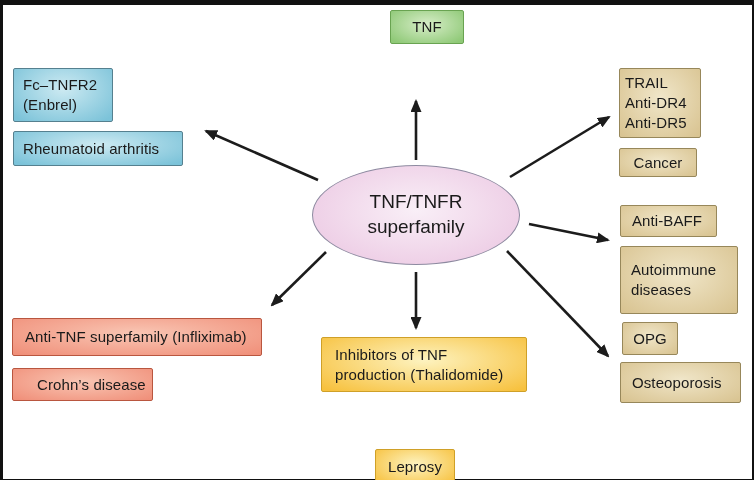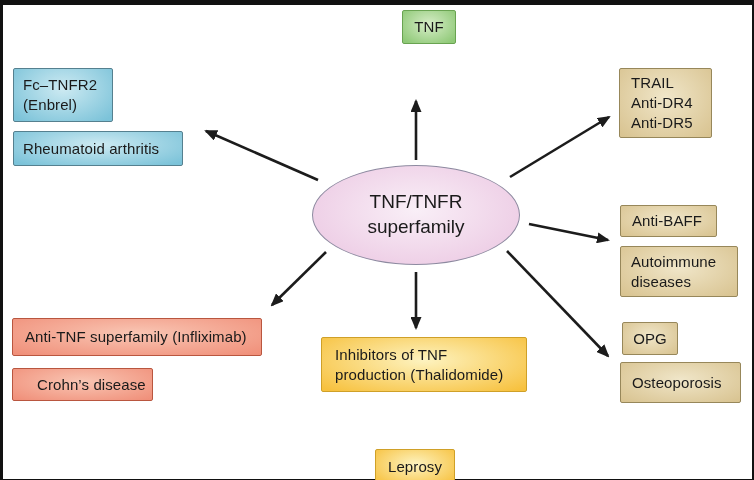--- a/index.html
+++ b/index.html
@@ -35,28 +35,28 @@
   }
   .salmon{
     background:radial-gradient(ellipse at 50% 40%, var(--salmon_light) 0%, var(--salmon_fill) 95%);
     border-color:var(--salmon_border);
   }
   .yellow{
     background:radial-gradient(ellipse at 50% 42%, var(--yellow_light) 0%, var(--yellow_fill) 95%);
     border-color:var(--yellow_border);
   }
   
-  #tnf        {left:402px;top:10px; width:54px; height:34px;}
+  #tnf        {left:390px;top:10px; width:74px; height:34px;}
   #melanoma   {left:366px;top:54px; width:99px; height:33px;}
   #fc-tnfr2   {left:13px; top:68px; width:100px;height:54px;padding-left:9px;}
   #rheumatoid {left:13px; top:131px;width:170px;height:35px;padding-left:9px;}
-  #trail      {left:619px;top:68px; width:93px; height:70px;padding-left:11px;}
+  #trail      {left:619px;top:68px; width:82px; height:70px;padding-left:5px;}
   #cancer     {left:619px;top:148px;width:78px; height:29px;}
   #anti-baff  {left:620px;top:205px;width:97px; height:32px;padding-left:11px;}
-  #autoimmune {left:620px;top:246px;width:118px;height:51px;padding-left:10px;}
+  #autoimmune {left:620px;top:246px;width:118px;height:68px;padding-left:10px;}
   #opg        {left:622px;top:322px;width:56px; height:33px;}
   #osteoporosis{left:620px;top:362px;width:121px;height:41px;padding-left:11px;}
   #anti-tnf   {left:12px; top:318px;width:250px;height:38px;padding-left:12px;}
   #crohns     {left:12px; top:368px;width:141px;height:33px;padding-left:24px;}
   #inhibitors {left:321px;top:337px;width:206px;height:55px;padding-left:13px;}
   #leprosy    {left:375px;top:405px;width:80px; height:36px;margin-top:44px;}
   #hub{
     position:absolute;left:312px;top:165px;width:206px;height:98px;
     border-radius:50%;
     background:radial-gradient(ellipse at 50% 45%, var(--pink_light) 0%, var(--pink_fill) 88%);
@@ -95,20 +95,21 @@
 
   <div id="tnf" class="node green center-text">TNF</div>
 
   <div id="fc-tnfr2" class="node blue">Fc–TNFR2
 (Enbrel)</div>
   <div id="rheumatoid" class="node blue">Rheumatoid arthritis</div>
 
   <div id="trail" class="node tan">TRAIL
 Anti-DR4
 Anti-DR5</div>
+  <div id="cancer" class="node tan center-text">Cancer</div>
 
   <div id="anti-baff" class="node tan">Anti-BAFF</div>
   <div id="autoimmune" class="node tan">Autoimmune
 diseases</div>
 
   <div id="opg" class="node tan center-text">OPG</div>
   <div id="osteoporosis" class="node tan">Osteoporosis</div>
 
   <div id="anti-tnf" class="node salmon">Anti-TNF superfamily (Infliximab)</div>
   <div id="crohns" class="node salmon">Crohn’s disease</div>

